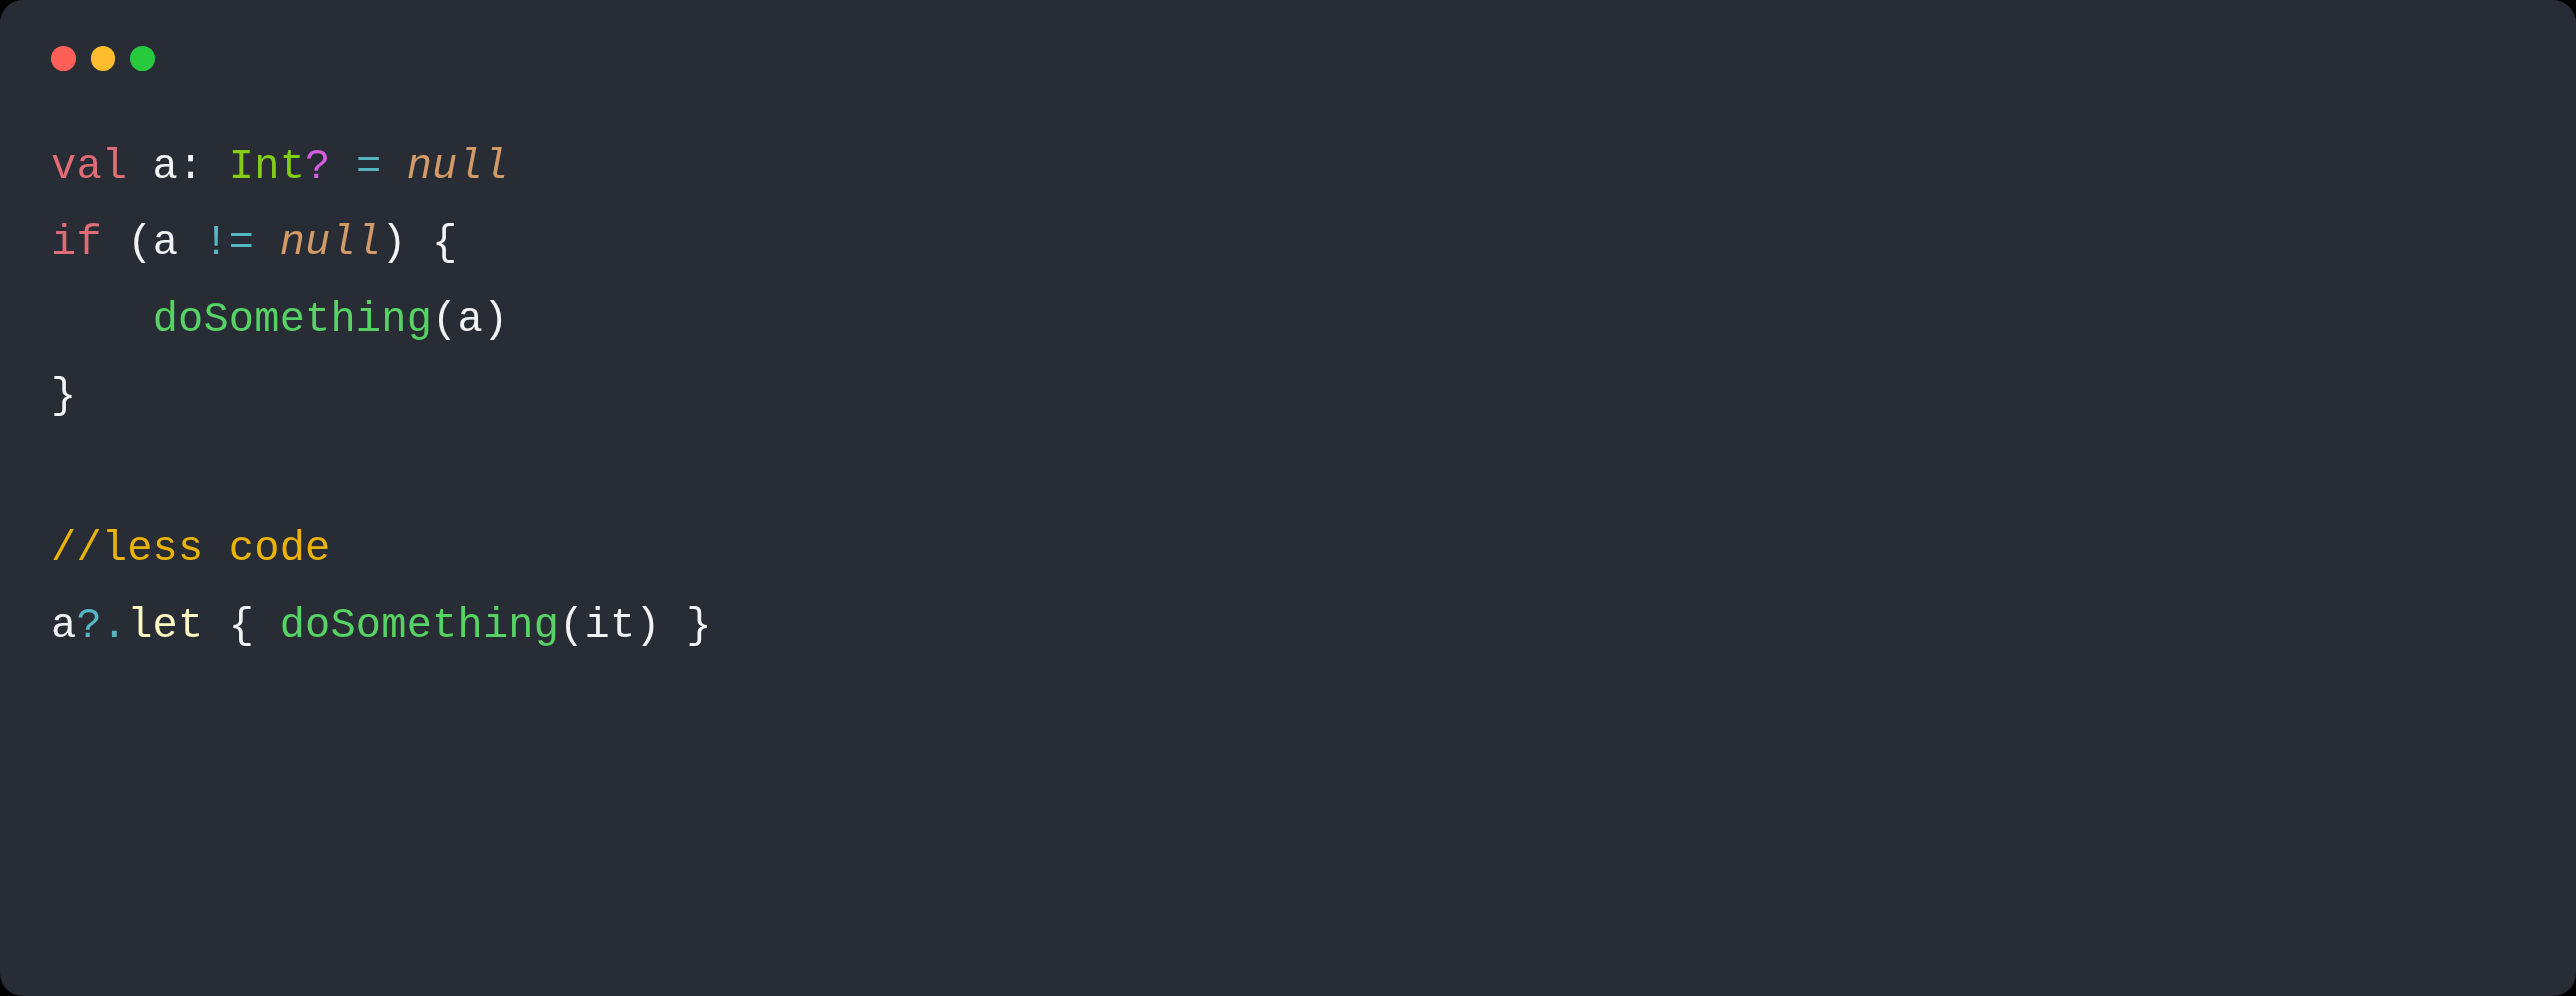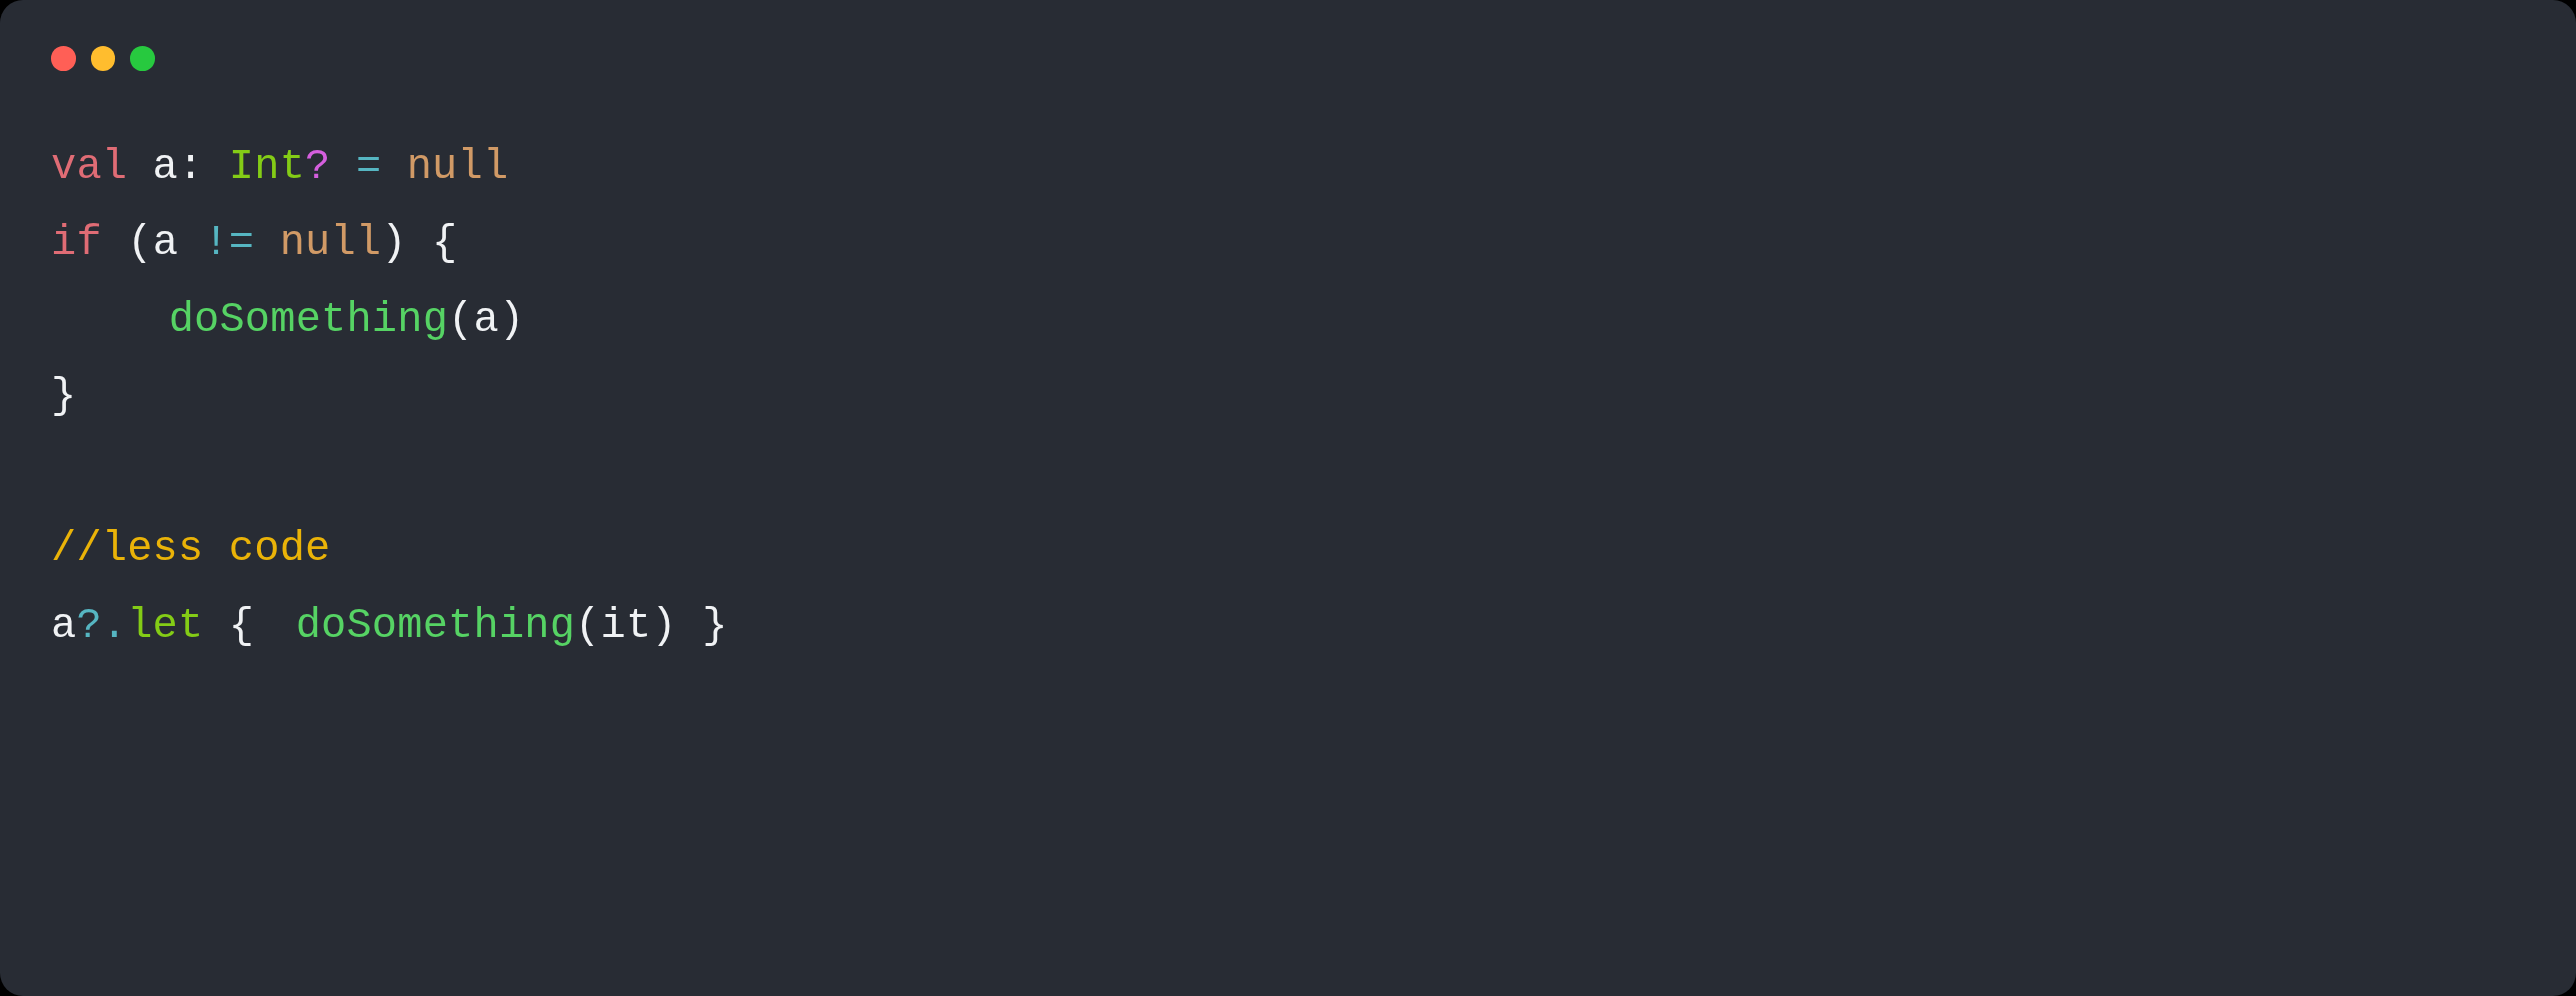--- a/index.html
+++ b/index.html
@@ -42,23 +42,23 @@
     color: #f0f2f4;
     font-weight: 500;
     letter-spacing: 0.2px;
   }
   .tok-kw      { color: #e06c75; text-align: center; }        
   .tok-ident   { color: #f0f2f4; }        
   .tok-punct   { color: #f0f2f4; }        
   .tok-type    { color: #84cc16; }        
   .tok-typeop  { color: #d55fde; }        
   .tok-op      { color: #56b6c2; }        
-  .tok-null    { color: #d19a66; }        
-  .tok-call    { color: #56d364; margin-left: 16px; }        
-  .tok-let     { color: #84cc16; }        
+  .tok-null    { color: #d19a66; font-style: italic; }        
+  .tok-call    { color: #56d364; }        
+  .tok-let     { color: #fef9c3; }        
   .tok-comment { color: #eab308; } 
 </style>
 </head>
 <body>
 
 <div class="window">
   <div class="titlebar">
     <div class="traffic-light tl-red"></div>
     <div class="traffic-light tl-yellow"></div>
     <div class="traffic-light tl-green"></div>

